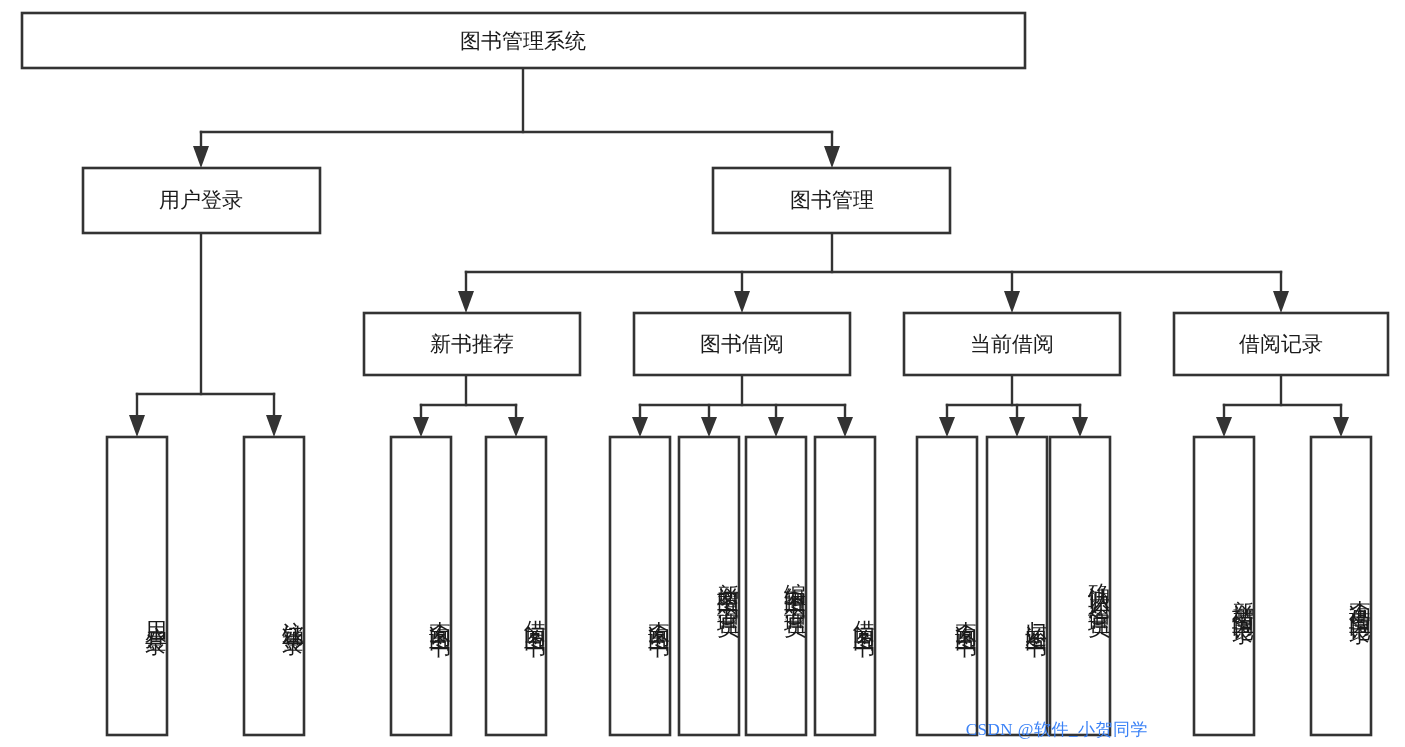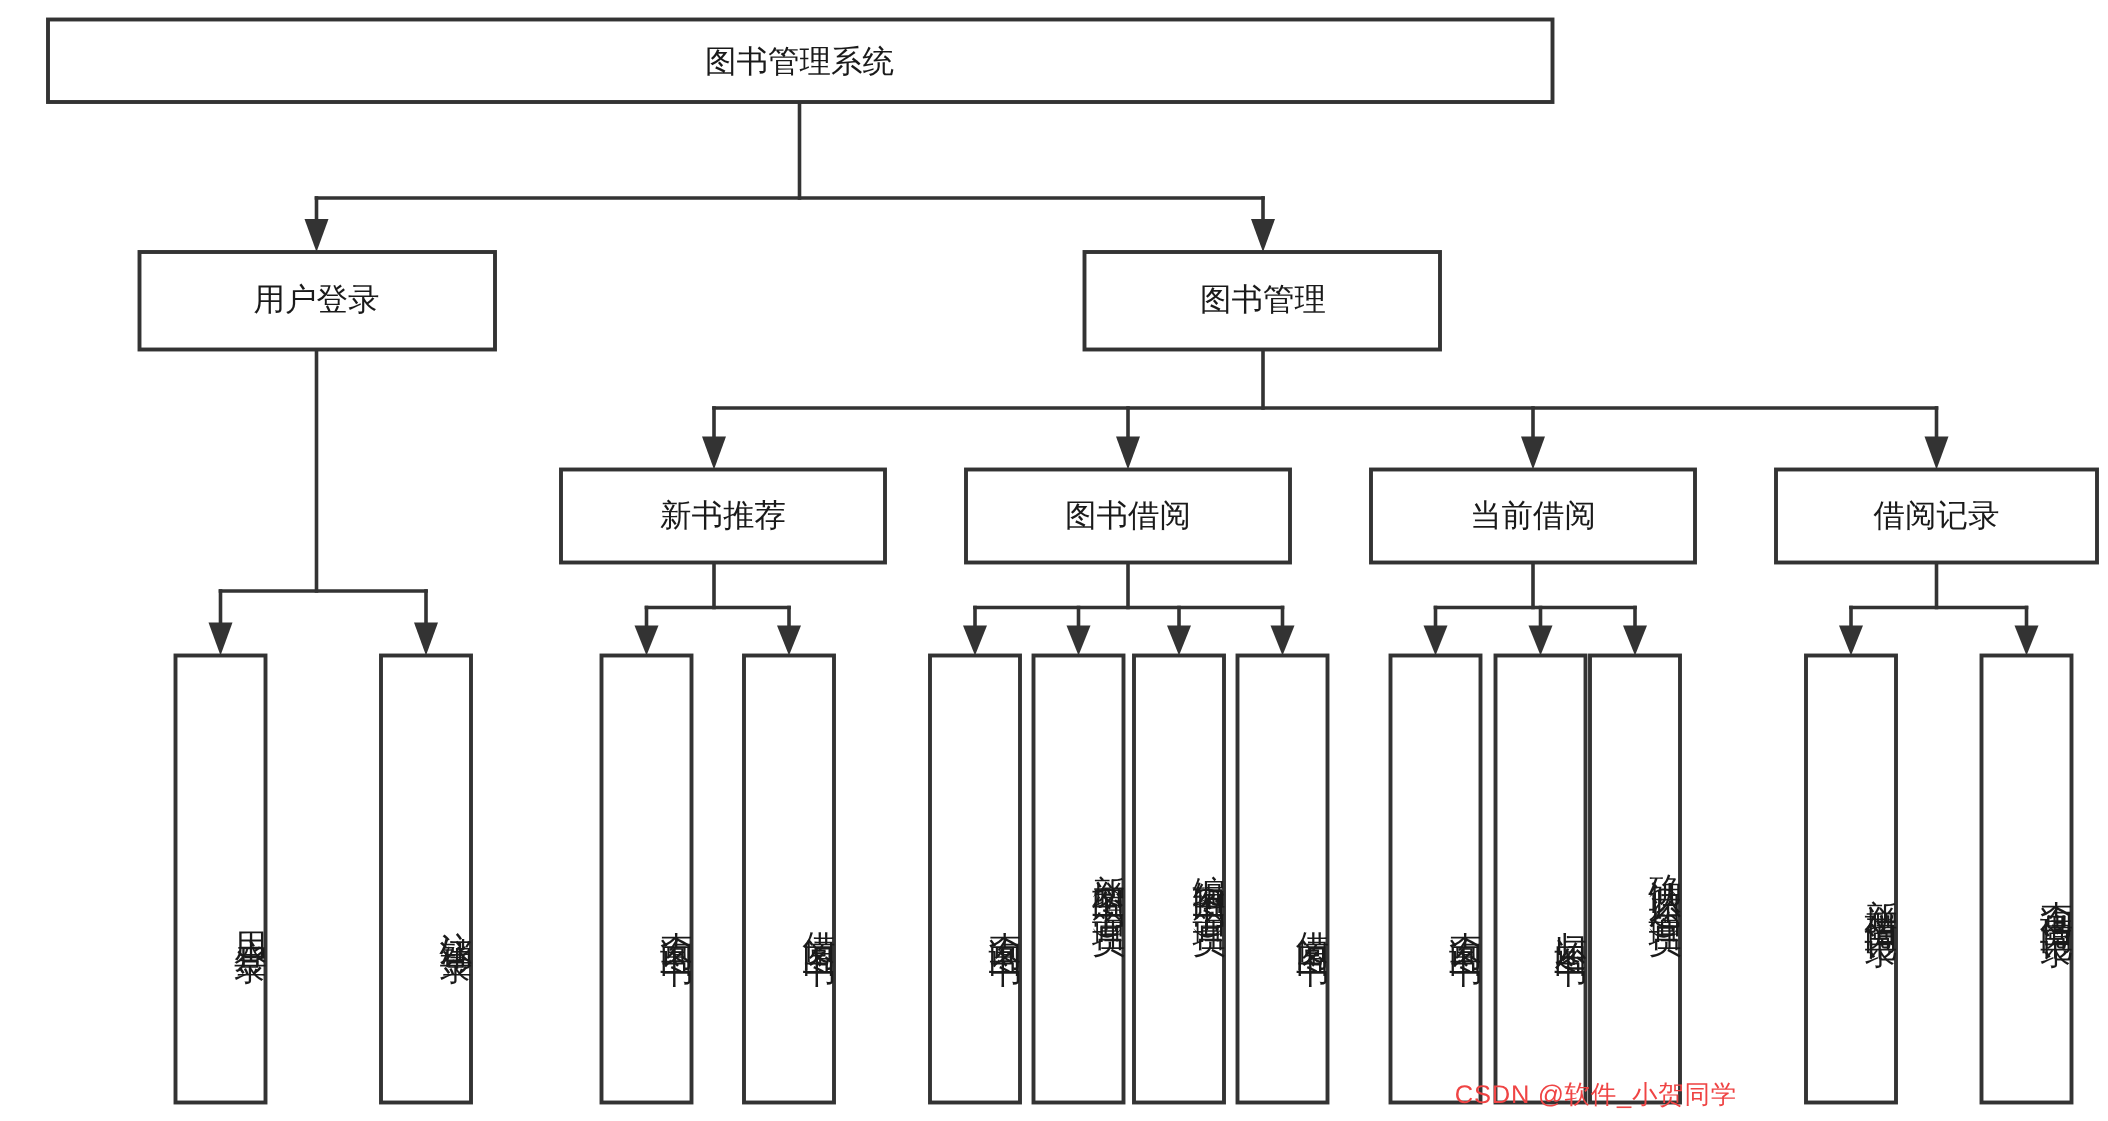--- a/index.html
+++ b/index.html
@@ -9,21 +9,21 @@
   }
   body {
     width: 1405px;
     height: 747px;
     font-family: "DejaVu Sans", "Liberation Sans", sans-serif;
     overflow: hidden;
     position: relative;
   }
   #diagram-root {
     position: absolute;
-    left: 12px;
+    left: 2px;
     top: 0;
     width: 1158px;
     height: 747px;
   }
   svg.flowchart {
     display: block;
     width: 1405px;
     height: 747px;
   }
   .node-box {
@@ -60,23 +60,23 @@
     line-height: 1;
     letter-spacing: 5px;
     color: #1a1a1a;
     white-space: nowrap;
     pointer-events: none;
   }
   .watermark {
     position: absolute;
     right: 12px;
     bottom: 6px;
-    font-family: Liberation Sans, sans-serif;
+    font-family: Liberation Serif, serif;
     font-size: 17px;
-    color: #ef4444;
+    color: #3b82f6;
     letter-spacing: 0.5px;
     user-select: none;
     text-align: right;
   }
 </style>
 </head>
 <body>
 
 <div id="diagram-root">
 

